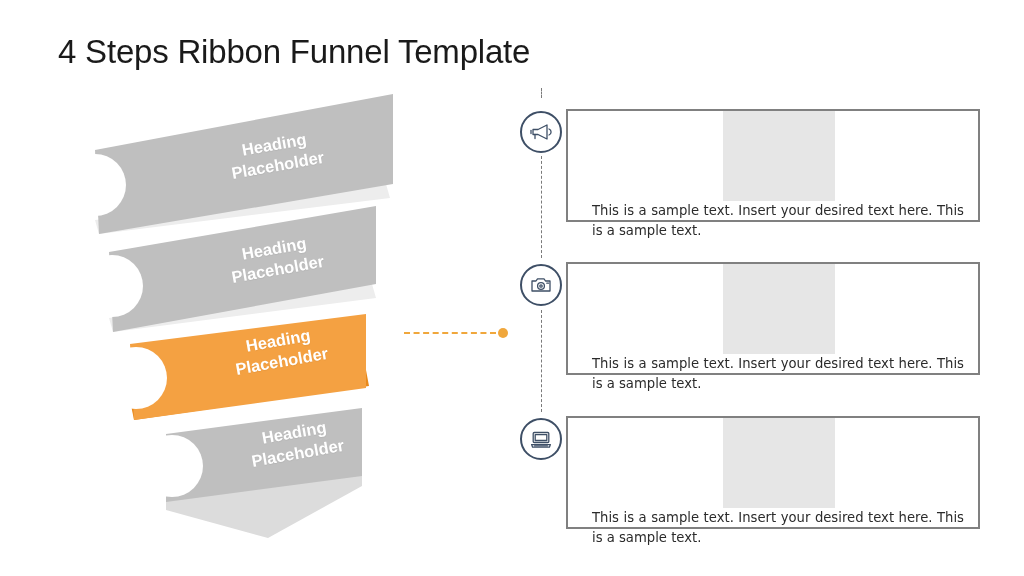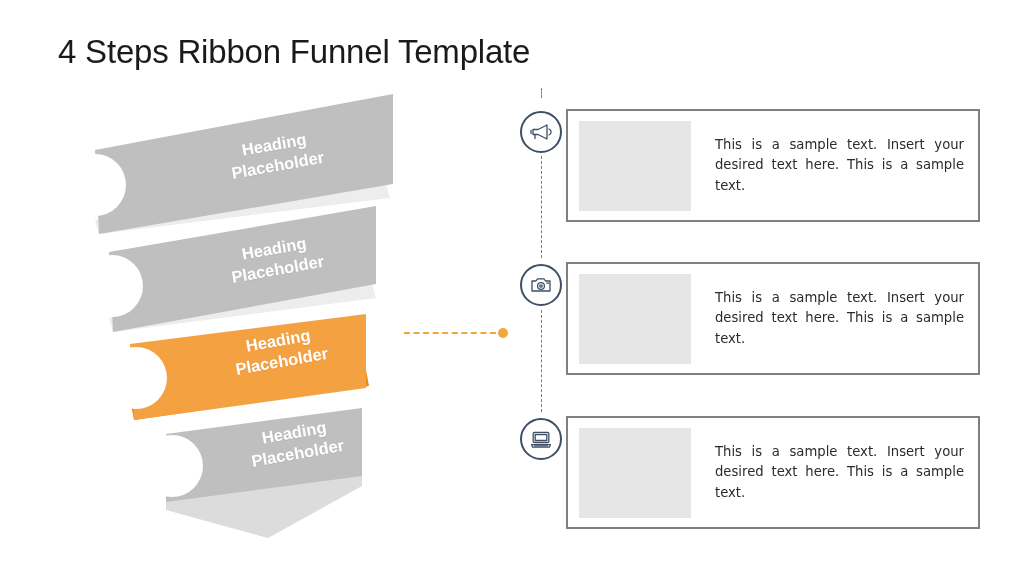--- a/index.html
+++ b/index.html
@@ -87,20 +87,21 @@
     z-index: 4;
   }
   .icon-circle svg { display: block; }
 
   .content-box {
     position: absolute;
     border: 2.5px solid #808080;
     background: #ffffff;
     display: flex;
     align-items: center;
+    flex-direction: column;
   }
   .img-ph {
     width: 112px; height: 90px;
     background: #E6E6E6;
     flex: 0 0 auto;
     margin-left: 11px;
   }
   .box-text {
     flex: 1 1 auto;
     padding: 0 14px 0 24px;

